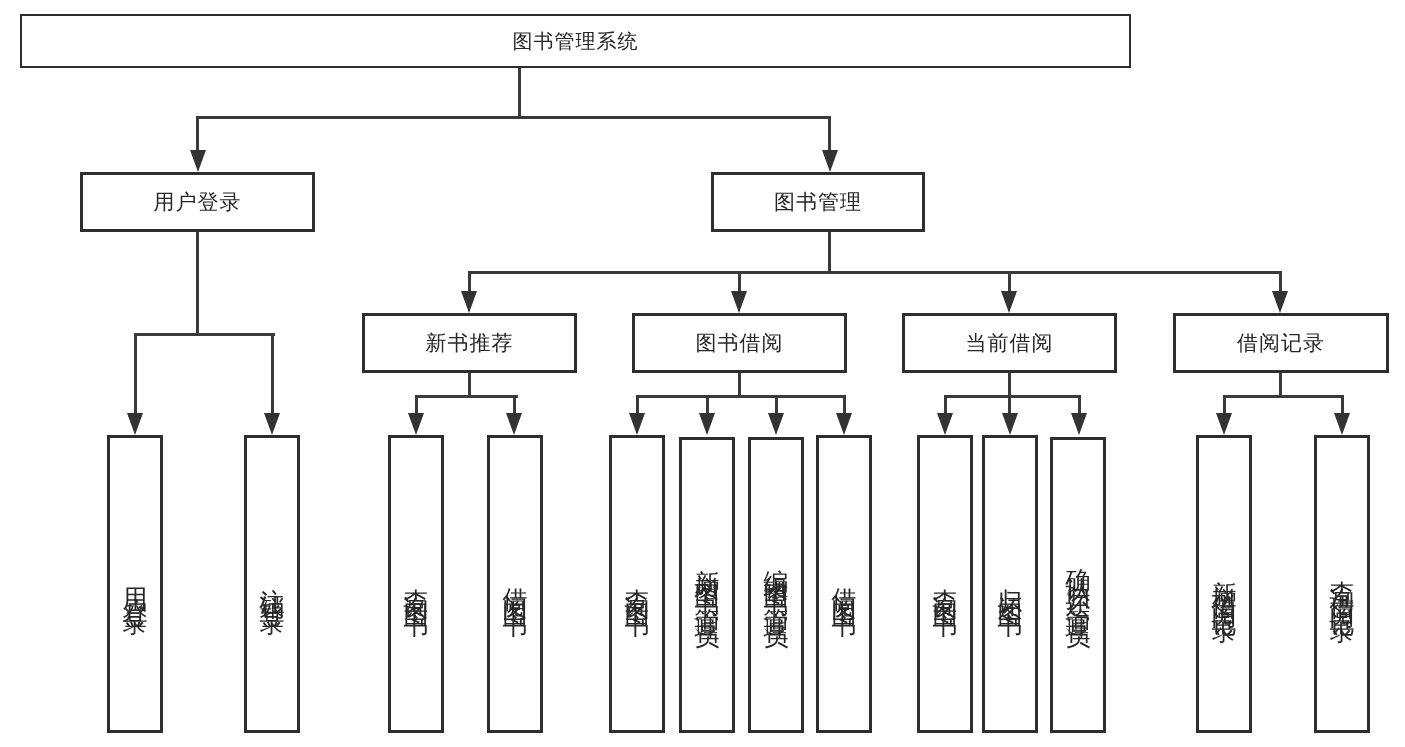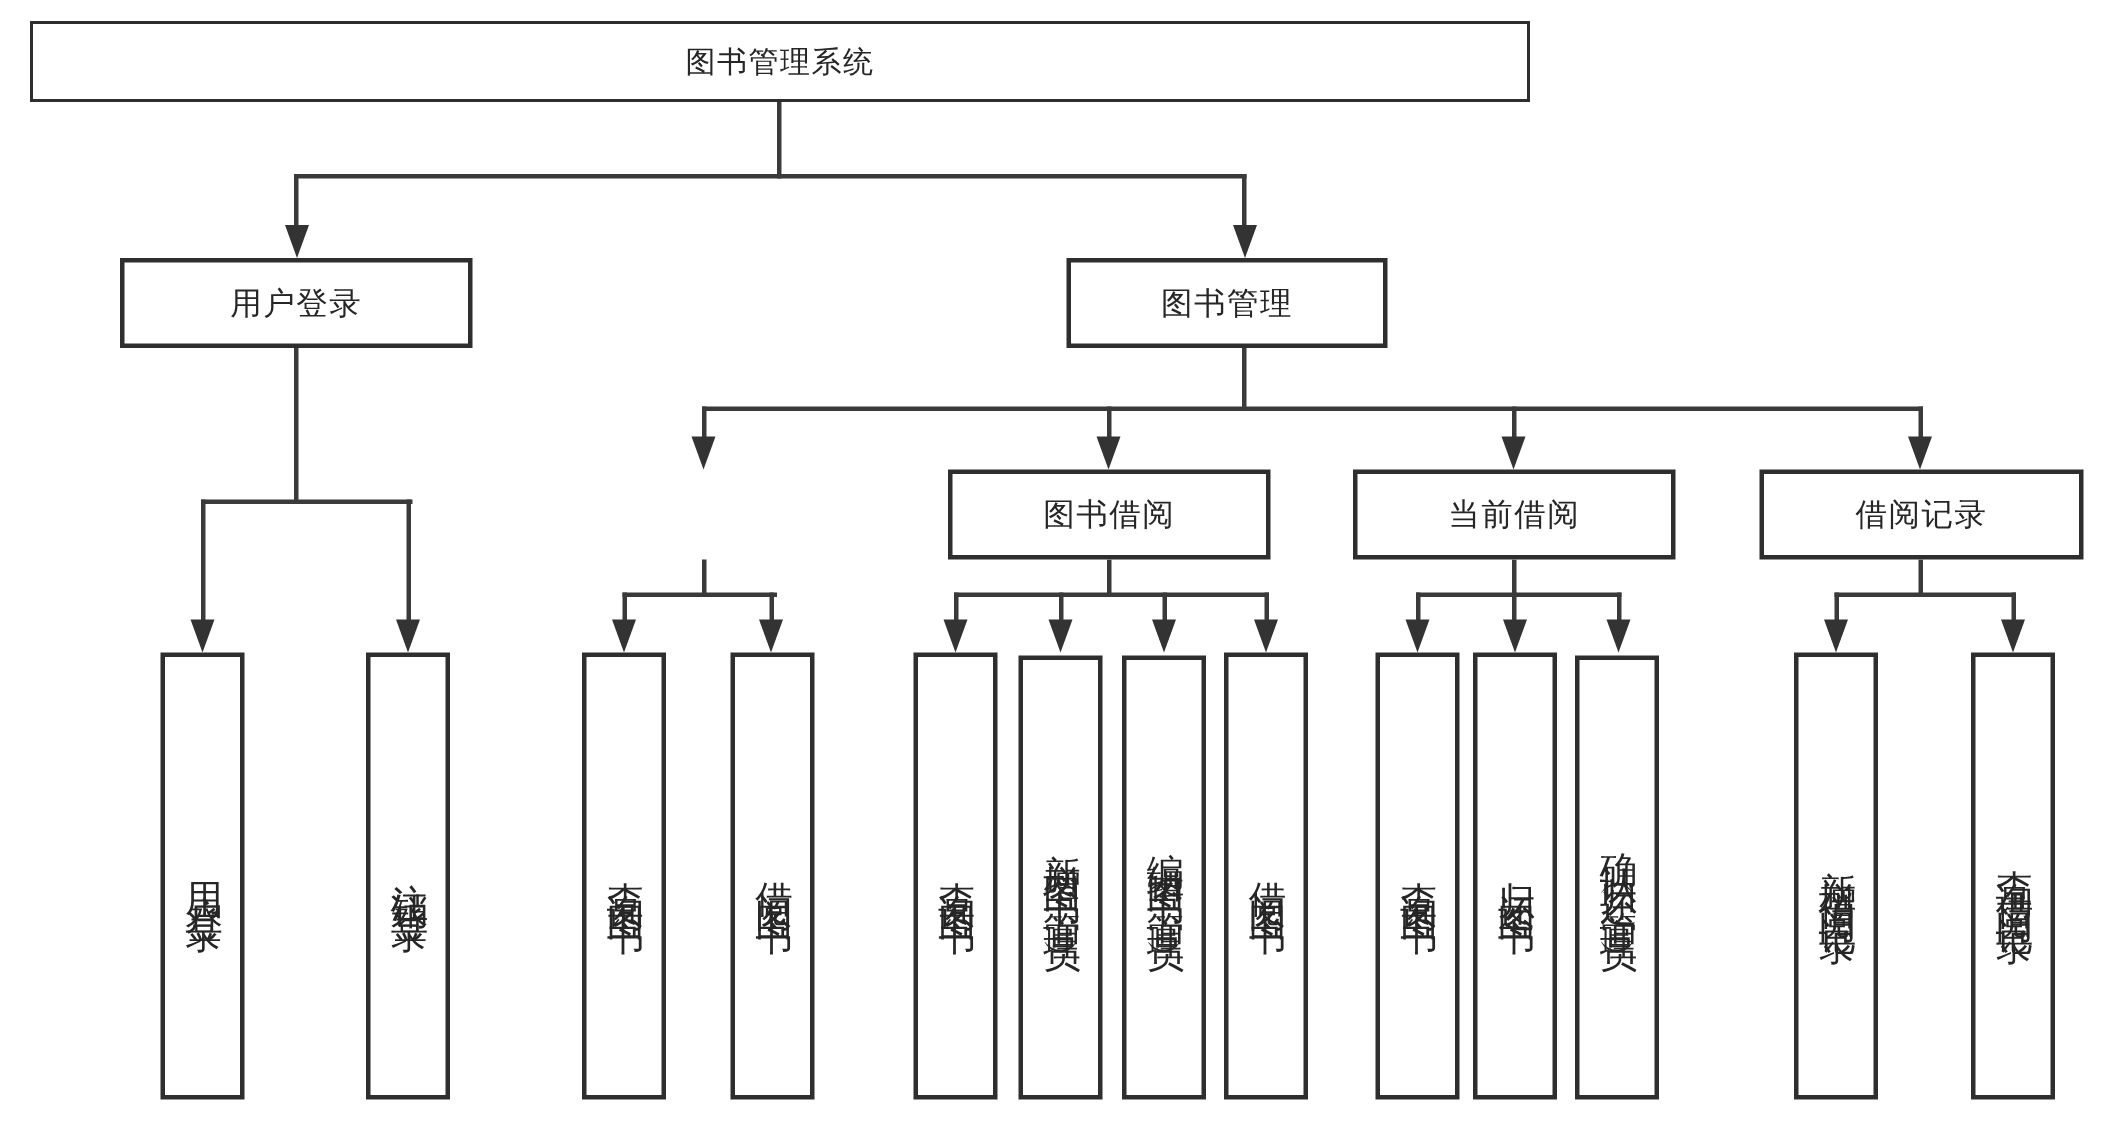--- a/index.html
+++ b/index.html
@@ -65,21 +65,21 @@
     letter-spacing: 1px;
     white-space: nowrap;
     z-index: 5;
   }
 </style>
 </head>
 <body>
 
 <div class="canvas">
 
-  <div class="node root" style="left:20px; top:14px; width:1000px; height:54px;">
+  <div class="node root" style="left:20px; top:14px; width:1111px; height:54px;">
     <span class="hlabel">图书管理系统</span>
   </div>
 
   <div class="line" style="left:518px; top:68px; width:3px; height:51px;"></div>
   <div class="line" style="left:196px; top:116px; width:635px; height:3px;"></div>
   <div class="line" style="left:196px; top:116px; width:3px; height:38px;"></div>
   <div class="line" style="left:828px; top:116px; width:3px; height:38px;"></div>
   <div class="arrow" style="left:190px; top:150px;"></div>
   <div class="arrow" style="left:822px; top:150px;"></div>
 
@@ -101,20 +101,23 @@
   <div class="line" style="left:468px; top:271px; width:814px; height:3px;"></div>
   <div class="line" style="left:468px; top:271px; width:3px; height:24px;"></div>
   <div class="line" style="left:738px; top:271px; width:3px; height:24px;"></div>
   <div class="line" style="left:1008px; top:271px; width:3px; height:24px;"></div>
   <div class="line" style="left:1279px; top:271px; width:3px; height:24px;"></div>
   <div class="arrow" style="left:461px; top:291px;"></div>
   <div class="arrow" style="left:731px; top:291px;"></div>
   <div class="arrow" style="left:1001px; top:291px;"></div>
   <div class="arrow" style="left:1272px; top:291px;"></div>
 
+  <div class="node" style="left:362px; top:313px; width:215px; height:60px;">
+    <span class="hlabel">新书推荐</span>
+  </div>
   <div class="node" style="left:632px; top:313px; width:215px; height:60px;">
     <span class="hlabel">图书借阅</span>
   </div>
   <div class="node" style="left:902px; top:313px; width:215px; height:60px;">
     <span class="hlabel">当前借阅</span>
   </div>
   <div class="node" style="left:1173px; top:313px; width:216px; height:60px;">
     <span class="hlabel">借阅记录</span>
   </div>
 

